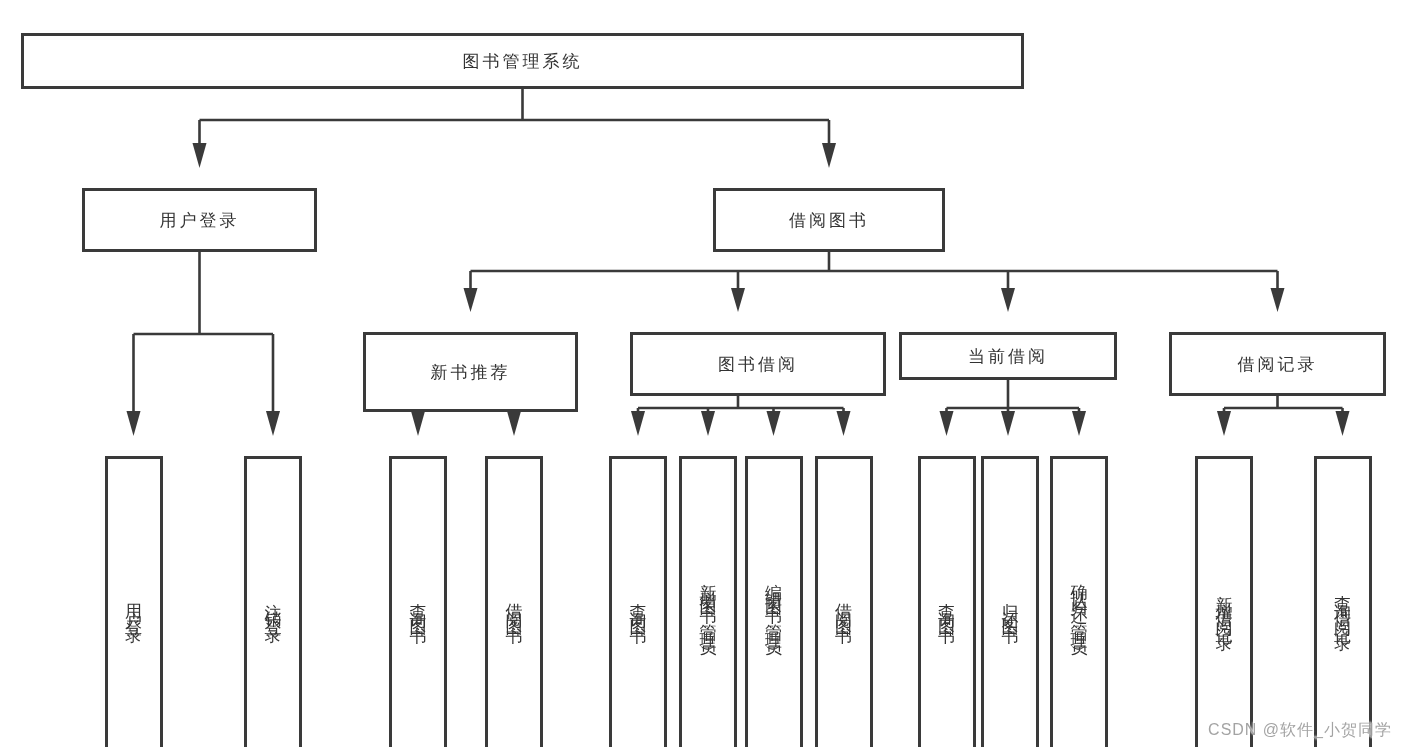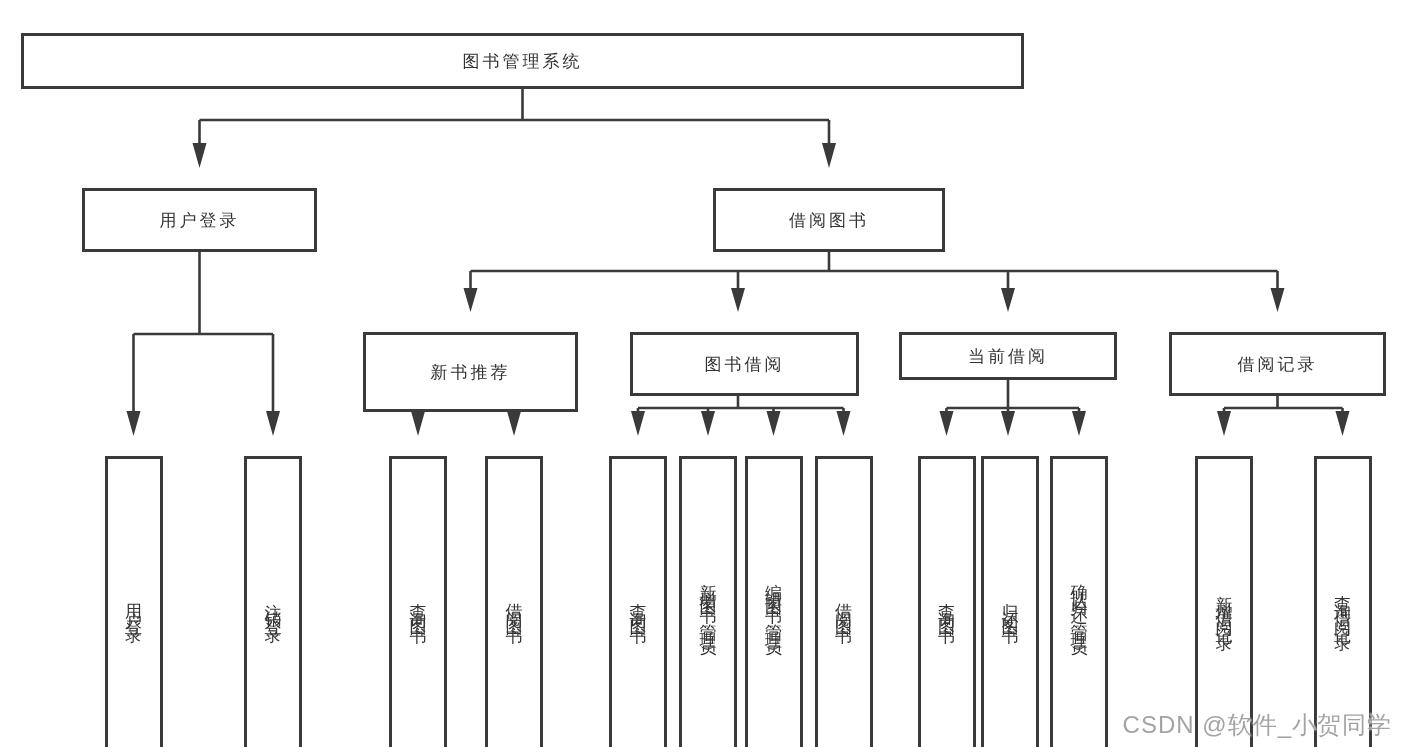--- a/index.html
+++ b/index.html
@@ -47,21 +47,21 @@
   .box.v {
     writing-mode: vertical-rl;
     letter-spacing: 8px;
     white-space: normal;
     line-height: 1;
   }
   .watermark {
     position: absolute;
     right: 13px;
     bottom: 6px;
-    font-size: 24px;
+    font-size: 16px;
     letter-spacing: 1px;
     color: rgba(158,158,158,0.95);
     text-shadow: 1px 1px 2px rgba(255,255,255,0.95), -1px -1px 2px rgba(255,255,255,0.95);
     pointer-events: none;
   }
 </style>
 </head>
 <body>
 
 <div id="canvas">
@@ -101,21 +101,21 @@
     <polygon class="ah" points="1217,411 1231,411 1224,436"></polygon>
     <polygon class="ah" points="1335.5,411 1349.5,411 1342.5,436"></polygon>
   </svg>
 
   <div class="box" style="left:21px;top:13px;width:1003px;height:56px">图书管理系统</div>
 
   <div class="box" style="left:82px;top:168px;width:235px;height:64px">用户登录</div>
   <div class="box" style="left:713px;top:168px;width:232px;height:64px">借阅图书</div>
 
   <div class="box" style="left:363px;top:312px;width:215px;height:80px">新书推荐</div>
-  <div class="box" style="left:630px;top:312px;width:229px;height:64px">图书借阅</div>
+  <div class="box" style="left:630px;top:312px;width:256px;height:64px">图书借阅</div>
   <div class="box" style="left:899px;top:312px;width:218px;height:48px">当前借阅</div>
   <div class="box" style="left:1169px;top:312px;width:217px;height:64px">借阅记录</div>
 
   <div class="box v" style="left:104.5px;top:436px;width:58px;height:300px">用户登录</div>
   <div class="box v" style="left:244px;top:436px;width:58px;height:300px">注销登录</div>
 
   <div class="box v" style="left:389px;top:436px;width:58px;height:300px">查询图书</div>
   <div class="box v" style="left:485px;top:436px;width:58px;height:300px">借阅图书</div>
 
   <div class="box v" style="left:609px;top:436px;width:58px;height:300px">查询图书</div>

